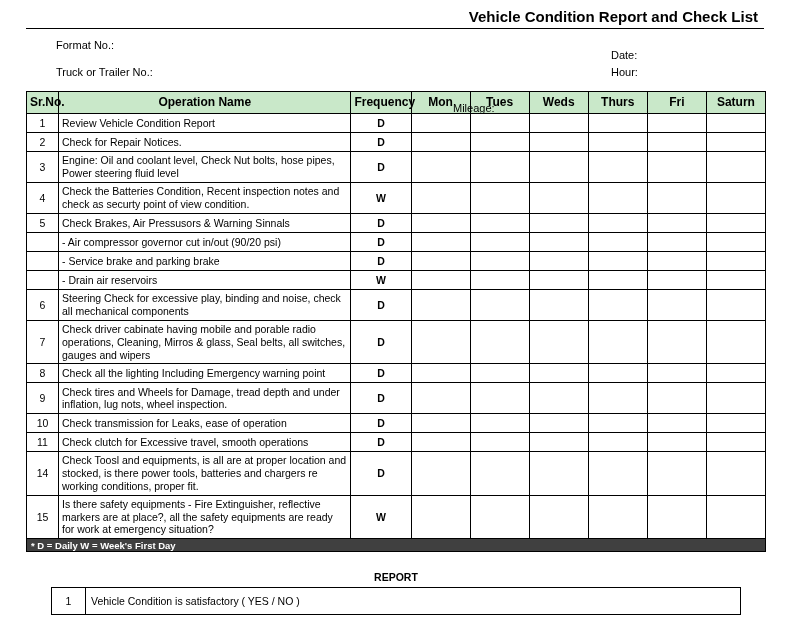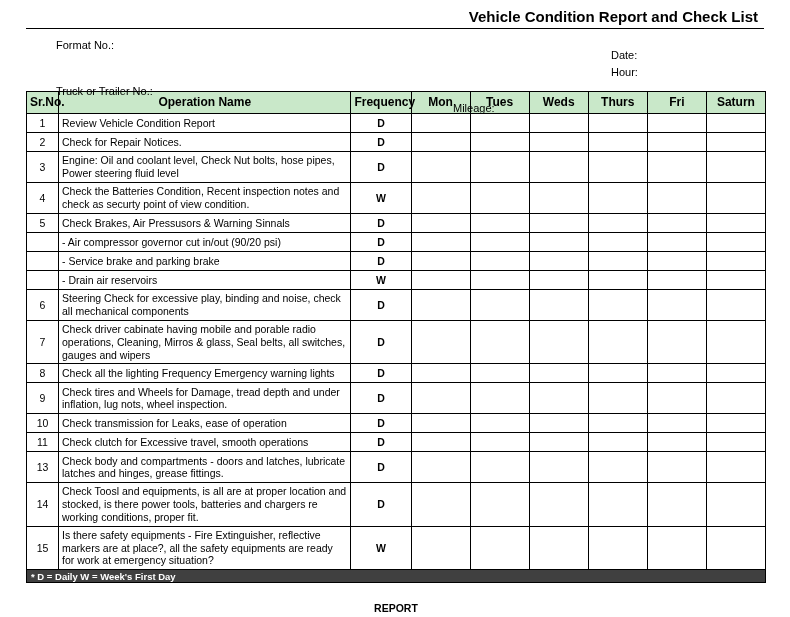--- a/index.html
+++ b/index.html
@@ -41,21 +41,21 @@
     position: relative;
     height: 52px;
     font-size: 11px;
   }
   .hdr span {
     position: absolute;
     white-space: nowrap;
   }
   .f-format { left: 30px;  top: 0px; }
   .f-date   { left: 585px; top: 10px; }
-  .f-truck  { left: 30px;  top: 27px; margin-top: 19px; }
+  .f-truck  { left: 30px;  top: 27px; }
   .f-mileage{ left: 427px; top: 27px; margin-top: 36px; }
   .f-hour   { left: 585px; top: 27px; }
 
   
   table.main {
     border-collapse: collapse;
     width: 740px;
     margin-left: 0px;
     table-layout: fixed;
     font-size: 10.5px;
@@ -274,21 +274,21 @@
           <td class="freq">D</td>
           <td class="day"></td>
           <td class="day"></td>
           <td class="day"></td>
           <td class="day"></td>
           <td class="day"></td>
           <td class="day"></td>
         </tr>
         <tr class="r1">
           <td class="sr">8</td>
-          <td class="op">Check all the lighting Frequency Emergency warning lights</td>
+          <td class="op">Check all the lighting Including Emergency warning point</td>
           <td class="freq">D</td>
           <td class="day"></td>
           <td class="day"></td>
           <td class="day"></td>
           <td class="day"></td>
           <td class="day"></td>
           <td class="day"></td>
         </tr>
         <tr class="r2">
           <td class="sr">9</td>
@@ -308,31 +308,20 @@
           <td class="day"></td>
           <td class="day"></td>
           <td class="day"></td>
           <td class="day"></td>
           <td class="day"></td>
           <td class="day"></td>
         </tr>
         <tr class="r1">
           <td class="sr">11</td>
           <td class="op">Check clutch for Excessive travel, smooth operations</td>
-          <td class="freq">D</td>
-          <td class="day"></td>
-          <td class="day"></td>
-          <td class="day"></td>
-          <td class="day"></td>
-          <td class="day"></td>
-          <td class="day"></td>
-        </tr>
-        <tr class="r2">
-          <td class="sr">13</td>
-          <td class="op">Check body and compartments -  doors and latches, lubricate latches and hinges, grease fittings.</td>
           <td class="freq">D</td>
           <td class="day"></td>
           <td class="day"></td>
           <td class="day"></td>
           <td class="day"></td>
           <td class="day"></td>
           <td class="day"></td>
         </tr>
         <tr class="r3">
           <td class="sr">14</td>

